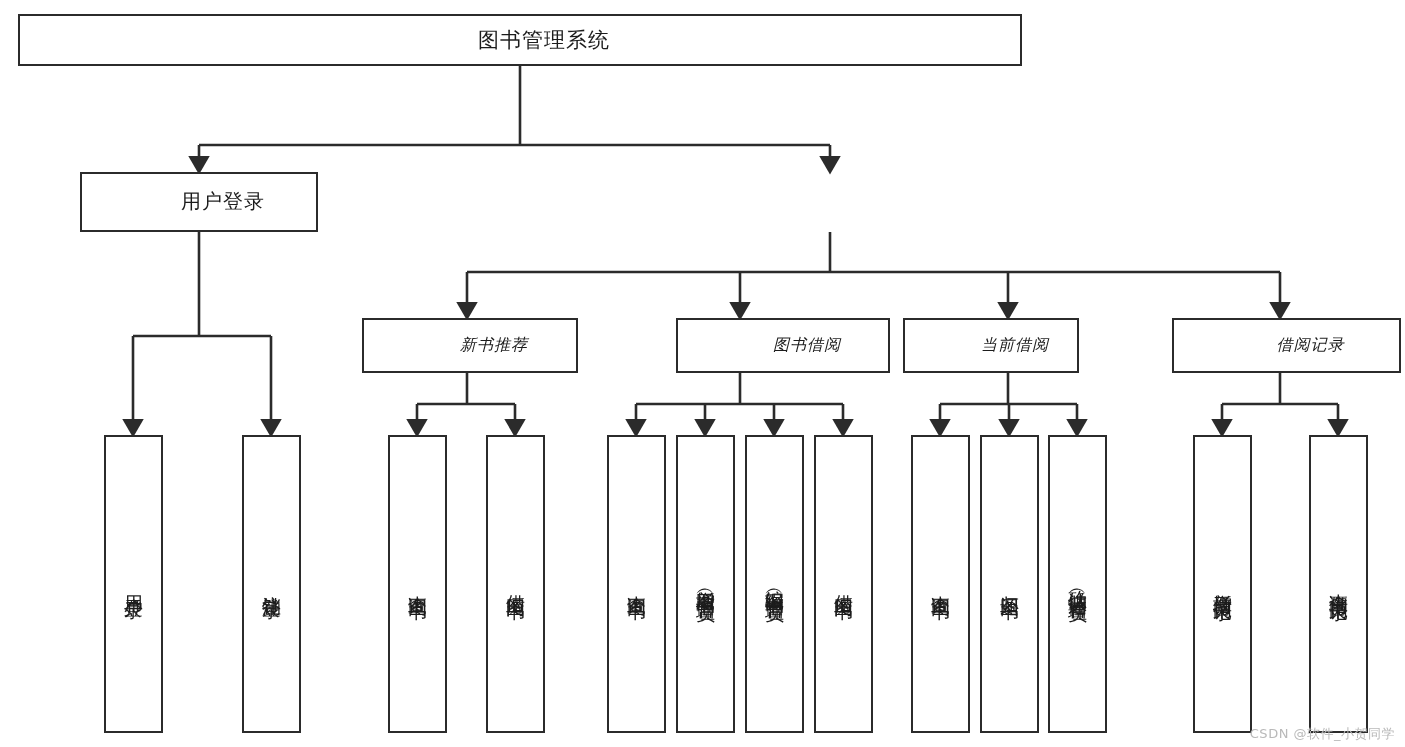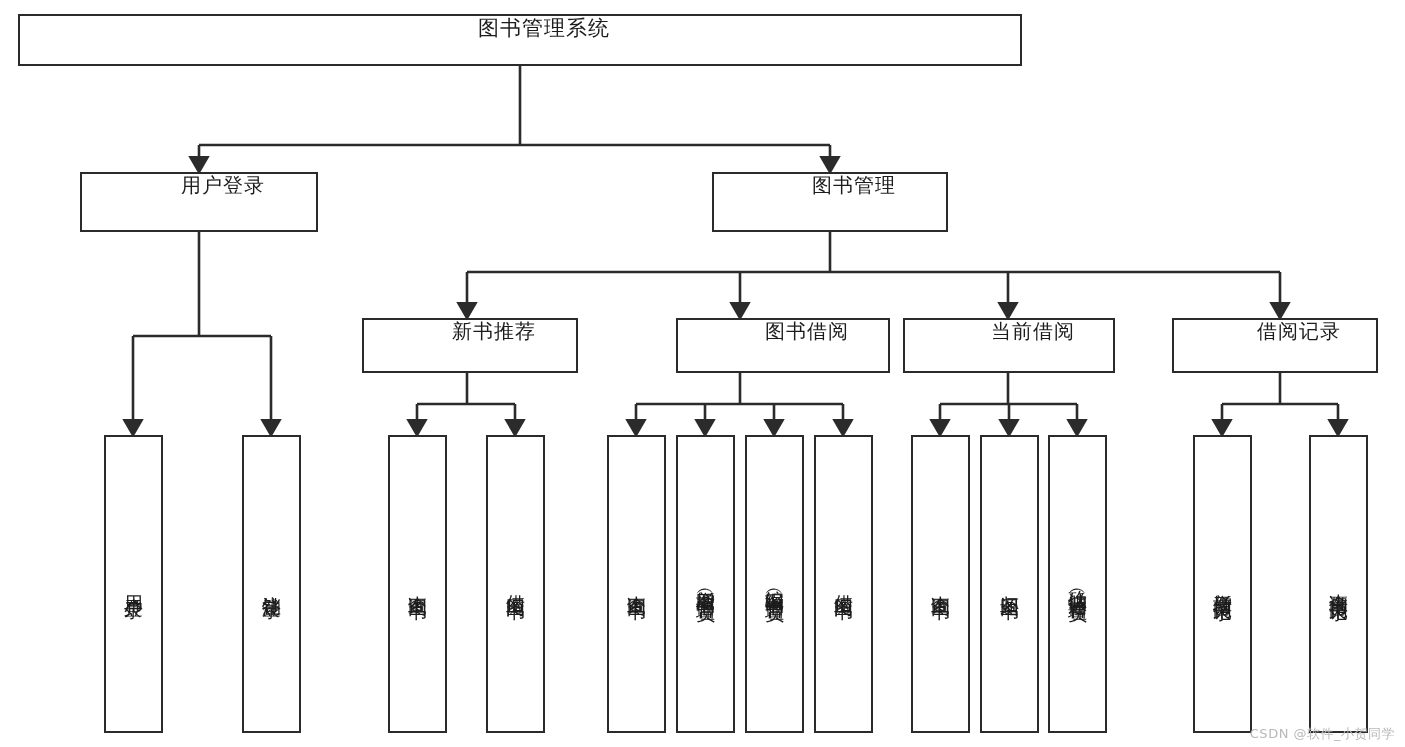--- a/index.html
+++ b/index.html
@@ -21,30 +21,31 @@
     width:1405px;
     height:747px;
     pointer-events:none;
   }
   .node{
     position:absolute;
     box-sizing:border-box;
     background:#ffffff;
     border:2px solid #2b2b2b;
     display:flex;
+    align-items:center;
     justify-content:center;
     text-align:center;
     color:#1c1c1c;
     line-height:1.18;
     z-index:2;
     padding-left:48px;
   }
   .node.root{ font-size:21px; }
   .node.lvl2{ font-size:20px; }
-  .node.lvl3{ font-size:20px; }
+  .node.lvl3{ font-size:16px;font-style:italic; }
   .node.leaf{
     font-size:19px;
     padding:6px 2px;
     align-items:center;
     justify-content:center;
   }
   .vtext{
     writing-mode:vertical-rl;
     text-orientation:upright;
     letter-spacing:2px;
@@ -119,34 +120,31 @@
     </g>
   </svg>
 
   <div class="node root" style="left:18px; top:14px; width:1004px; height:52px;">
     <span class="htext">图书管理系统</span>
   </div>
 
   <div class="node lvl2" style="left:80px; top:172px; width:238px; height:60px;">
     <span class="htext">用户登录</span>
   </div>
-  <div class="node lvl2" style="left:712px; top:172px; width:236px; height:60px;">
-    <span class="htext">图书管理</span>
-  </div>
 
   <div class="node lvl3" style="left:362px; top:318px; width:216px; height:55px;">
     <span class="htext">新书推荐</span>
   </div>
   <div class="node lvl3" style="left:633px; top:318px; width:214px; height:55px;margin-left:43px;">
     <span class="htext">图书借阅</span>
   </div>
-  <div class="node lvl3" style="left:903px; top:318px; width:212px; height:55px;">
+  <div class="node lvl3" style="left:903px; top:318px; width:176px; height:55px;">
     <span class="htext">当前借阅</span>
   </div>
-  <div class="node lvl3" style="left:1172px; top:318px; width:206px; height:55px;">
+  <div class="node lvl3" style="left:1172px; top:318px; width:229px; height:55px;">
     <span class="htext">借阅记录</span>
   </div>
 
   <div class="node leaf" style="left:104px; top:435px; width:59px; height:298px;">
     <span class="vtext">用户登录</span>
   </div>
   <div class="node leaf" style="left:242px; top:435px; width:59px; height:298px;">
     <span class="vtext">注销登录</span>
   </div>
 

